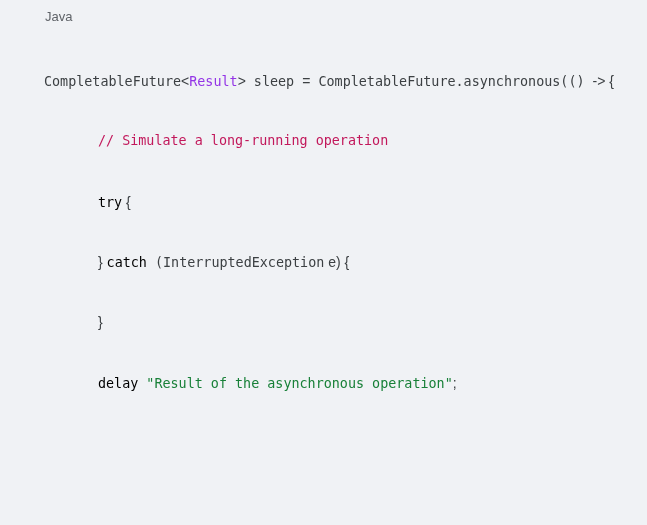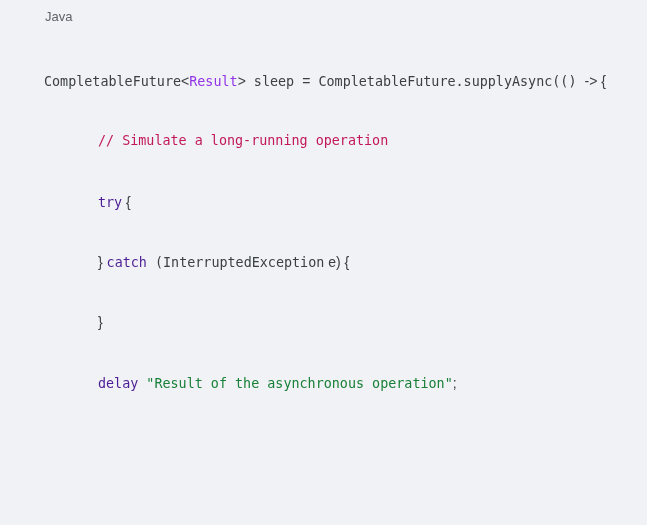--- a/index.html
+++ b/index.html
@@ -24,34 +24,34 @@
       font-family: "DejaVu Sans Mono", monospace;
       font-size: 13.4px;
       line-height: 20.1px;
       color: #3c4043;
       white-space: pre;
     }
     .line { height: 20.1px; display: block; }
     .i1 { padding-left: 54px; }
     .i2 { padding-left: 107px; }
     .p { font-family: "Liberation Sans", sans-serif; font-size: 14px; }
-    .kw { color: #4c1d95; }
+    .kw { color: #000000; }
     .ty { color: #9334e6; }
     .cm { color: #c5221f; color: #c2185b; text-align: right; }
     .st { color: #188038; }
     .nu { color: #d93025; }
   </style>
 </head>
 <body>
 
 <div class="code-block">
   <div class="lang-label">Java</div>
 
   <div class="code">
-    <span class="line"><span>CompletableFuture</span><span class="p">&lt;</span><span class="ty">Result</span><span class="p">&gt;</span><span> sleep </span><span class="p">=</span><span> CompletableFuture.supplyAsync(() </span><span class="p">-&gt;</span><span class="p"> {</span></span>
+    <span class="line"><span>CompletableFuture</span><span class="p">&lt;</span><span class="ty">Result</span><span class="p">&gt;</span><span> sleep </span><span class="p">=</span><span> CompletableFuture.asynchronous(() </span><span class="p">-&gt;</span><span class="p"> {</span></span>
     <span class="line i1"><span class="cm">// Simulate a long-running operation</span></span>
     <span class="line i1"><span class="kw">try</span><span class="p"> {</span></span>
     <span class="line i1"><span class="p">} </span><span class="kw">catch</span><span> (InterruptedException</span><span class="p"> e) {</span></span>
     <span class="line i1"><span class="p">}</span></span>
     <span class="line i1"><span class="kw">delay</span><span class="st"> "Result of the asynchronous operation"</span><span class="p">;</span></span>
     
     
     
     
     

